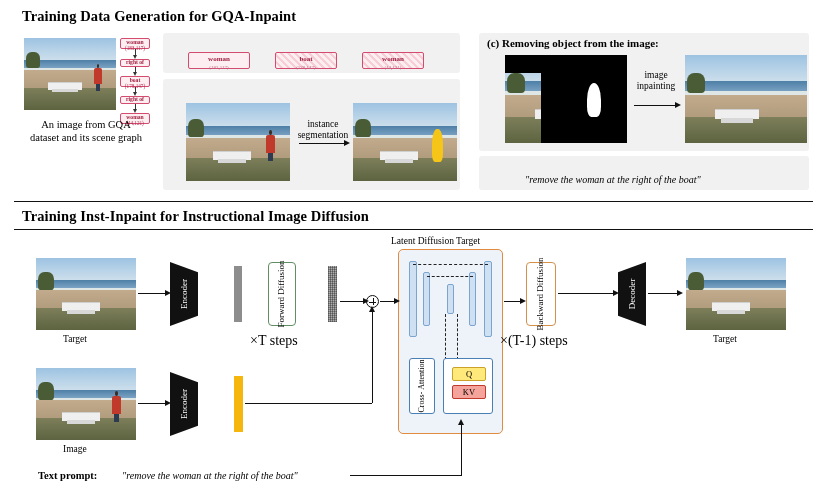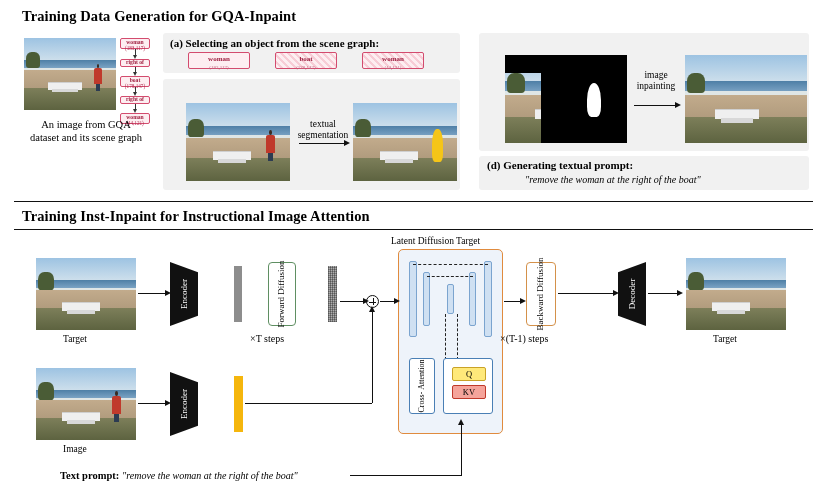--- a/index.html
+++ b/index.html
@@ -219,21 +219,21 @@
     position:absolute;
     border:1px solid #c0392b;
     background:#f5a49b;
     border-radius:2px;
     box-sizing:border-box;
     text-align:center;
     font-size:8.5px;
     line-height:12px;
   }
   .small-label{position:absolute;font-size:9.5px;}
-  .tiny-label{position:absolute;font-size:10px;}
+  .tiny-label{position:absolute;font-size:14px;}
   .bold-label{position:absolute;font-size:10.5px;font-weight:bold;}
   .prompt-text{position:absolute;font-size:10px;font-style:italic;}
 </style>
 </head>
 <body>
 
 <div class="sec-title abs" style="left:22px;top:8px;text-align:center;">Training Data Generation for GQA-Inpaint</div>
 
 <div class="photo" style="left:24px;top:38px;width:92px;height:72px;">
   <div class="sky"></div>
@@ -282,21 +282,20 @@
     <span>(44,121)</span>
   </div>
 </div>
 
 <div class="caption abs" style="left:16px;top:118px;width:140px;">
   <span>An image from GQA</span><br>
   <span>dataset and its scene graph</span>
 </div>
 
 <div class="panel" style="left:163px;top:33px;width:297px;height:40px;">
-  <div class="panel-label abs" style="left:7px;top:4px;">(a) Selecting an object from the scene graph:</div>
   <div class="cand solid" style="left:25px;top:19px;width:62px;height:17px;">
     <b>woman</b>
     <span class="sub">(183,117)</span>
   </div>
   <div class="cand hatch" style="left:112px;top:19px;width:62px;height:17px;">
     <b>boat</b>
     <span class="sub">(178,147)</span>
   </div>
   <div class="cand hatch" style="left:199px;top:19px;width:62px;height:17px;">
     <b>woman</b>
@@ -317,38 +316,39 @@
     <div class="boat2" style="left:32px;top:56px;width:28px;height:4px;"></div>
     <div class="woman" style="left:80px;top:32px;width:9px;height:18px;">
       <div class="head"></div>
       <div class="legs"></div>
     </div>
   </div>
 
   <div class="arrow-line" style="left:136px;top:64px;width:46px;"></div>
   <div class="arrow-head" style="left:181px;top:60.5px;"></div>
   <div class="arrow-label" style="left:131px;top:40px;width:58px;">
-    <span>textual</span><br>
+    <span>instance</span><br>
     <span>segmentation</span>
   </div>
 
   <div class="photo" style="left:190px;top:24px;width:104px;height:78px;">
     <div class="sky"></div>
     <div class="sea"></div>
     <div class="surf"></div>
     <div class="sand"></div>
     <div class="grass"></div>
     <div class="tree" style="left:2px;top:16px;width:16px;height:18px;"></div>
     <div class="boat" style="left:27px;top:48px;width:38px;height:8px;"></div>
     <div class="boat2" style="left:32px;top:56px;width:28px;height:4px;"></div>
     <div class="yellowmask" style="left:79px;top:26px;width:11px;height:33px;"></div>
   </div>
 </div>
 
 <div class="panel" style="left:479px;top:33px;width:330px;height:118px;">
+  <div class="panel-label abs" style="left:8px;top:4px;">(c) Removing object from the image:</div>
 
   <div class="photo" style="left:26px;top:22px;width:122px;height:88px;">
     <div class="sky"></div>
     <div class="sea"></div>
     <div class="surf"></div>
     <div class="sand"></div>
     <div class="grass"></div>
     <div class="tree" style="left:2px;top:18px;width:18px;height:20px;"></div>
     <div class="boat" style="left:30px;top:54px;width:44px;height:9px;"></div>
     <div class="boat2" style="left:36px;top:63px;width:32px;height:5px;"></div>
@@ -371,28 +371,27 @@
     <div class="surf"></div>
     <div class="sand"></div>
     <div class="grass"></div>
     <div class="tree" style="left:2px;top:18px;width:18px;height:20px;"></div>
     <div class="boat" style="left:30px;top:54px;width:44px;height:9px;"></div>
     <div class="boat2" style="left:36px;top:63px;width:32px;height:5px;"></div>
   </div>
 </div>
 
 <div class="panel" style="left:479px;top:156px;width:330px;height:34px;">
-  <div class="panel-label abs" style="left:8px;top:3px;">(d) Generating textual prompt:</div>
   <div class="abs italic" style="left:46px;top:18px;font-size:10px;">"remove the woman at the right of the boat"</div>
 </div>
 
 <div class="divider" style="top:201px;"></div>
 <div class="divider" style="top:229px;"></div>
 
-<div class="sec-title abs" style="left:22px;top:208px;">Training Inst-Inpaint for Instructional Image Attention</div>
+<div class="sec-title abs" style="left:22px;top:208px;">Training Inst-Inpaint for Instructional Image Diffusion</div>
 
 <div class="small-label" style="left:391px;top:236px;">Latent Diffusion Target</div>
 
 <div class="photo" style="left:36px;top:258px;width:100px;height:72px;">
   <div class="sky"></div>
   <div class="sea"></div>
   <div class="surf"></div>
   <div class="sand"></div>
   <div class="grass"></div>
   <div class="tree" style="left:2px;top:14px;width:16px;height:18px;"></div>
@@ -505,17 +504,17 @@
   <div class="sea"></div>
   <div class="surf"></div>
   <div class="sand"></div>
   <div class="grass"></div>
   <div class="tree" style="left:2px;top:14px;width:16px;height:18px;"></div>
   <div class="boat" style="left:26px;top:44px;width:38px;height:8px;"></div>
   <div class="boat2" style="left:31px;top:52px;width:28px;height:4px;"></div>
 </div>
 <div class="small-label" style="left:713px;top:334px;">Target</div>
 
-<div class="bold-label" style="left:60px;top:470px;">Text prompt:</div>
+<div class="bold-label" style="left:38px;top:470px;">Text prompt:</div>
 <div class="prompt-text" style="left:122px;top:470px;">"remove the woman at the right of the boat"</div>
 <div class="arrow-line" style="left:350px;top:475px;width:112px;"></div>
 <div class="abs" style="left:461px;top:425px;width:1px;height:50px;background:#111;"></div>
 <div class="arrow-head up" style="left:458px;top:419px;"></div>
 
 </body></html>

